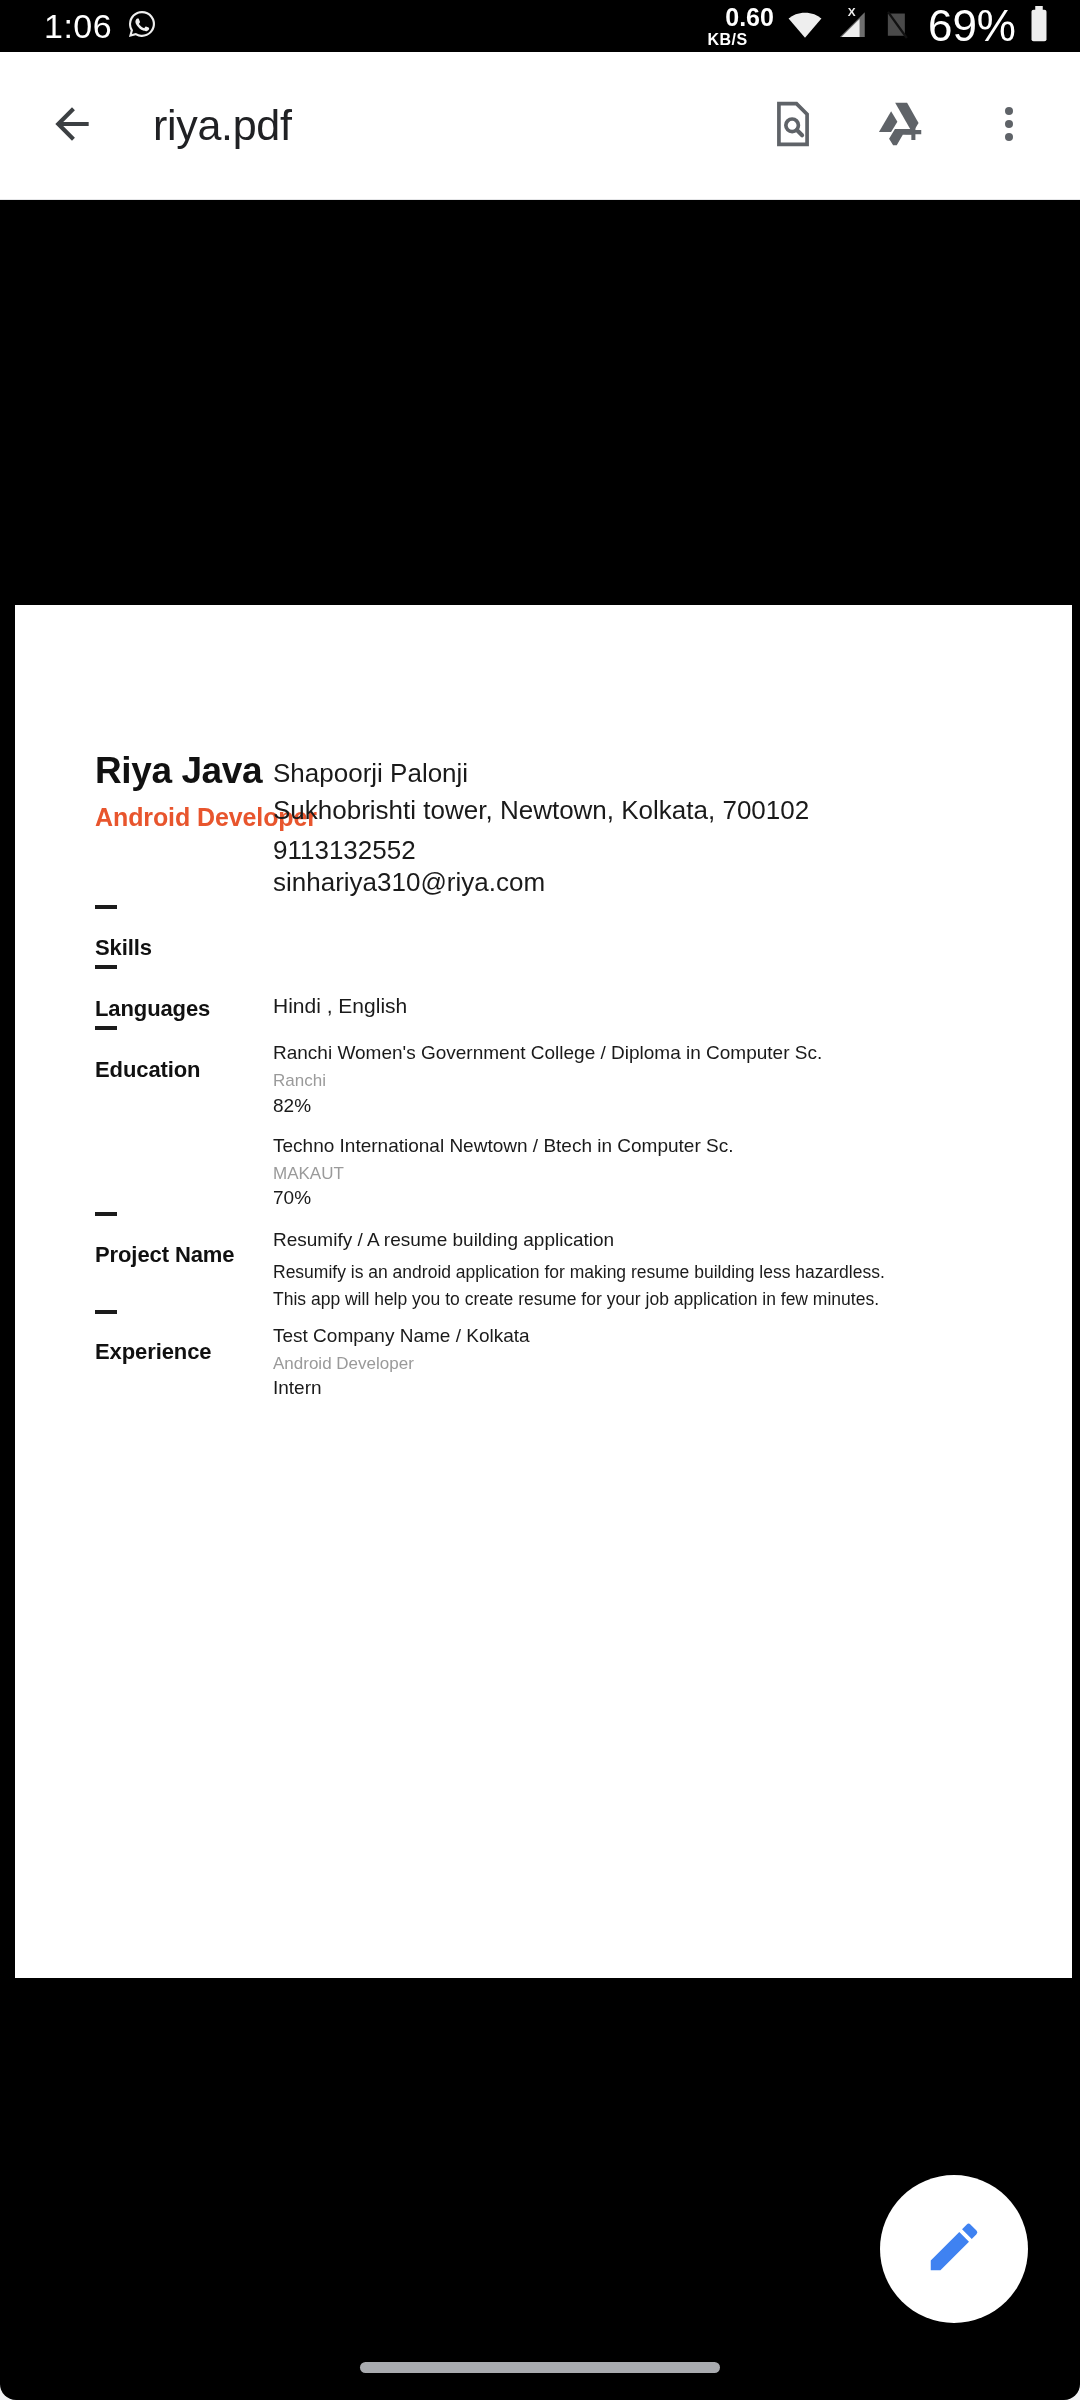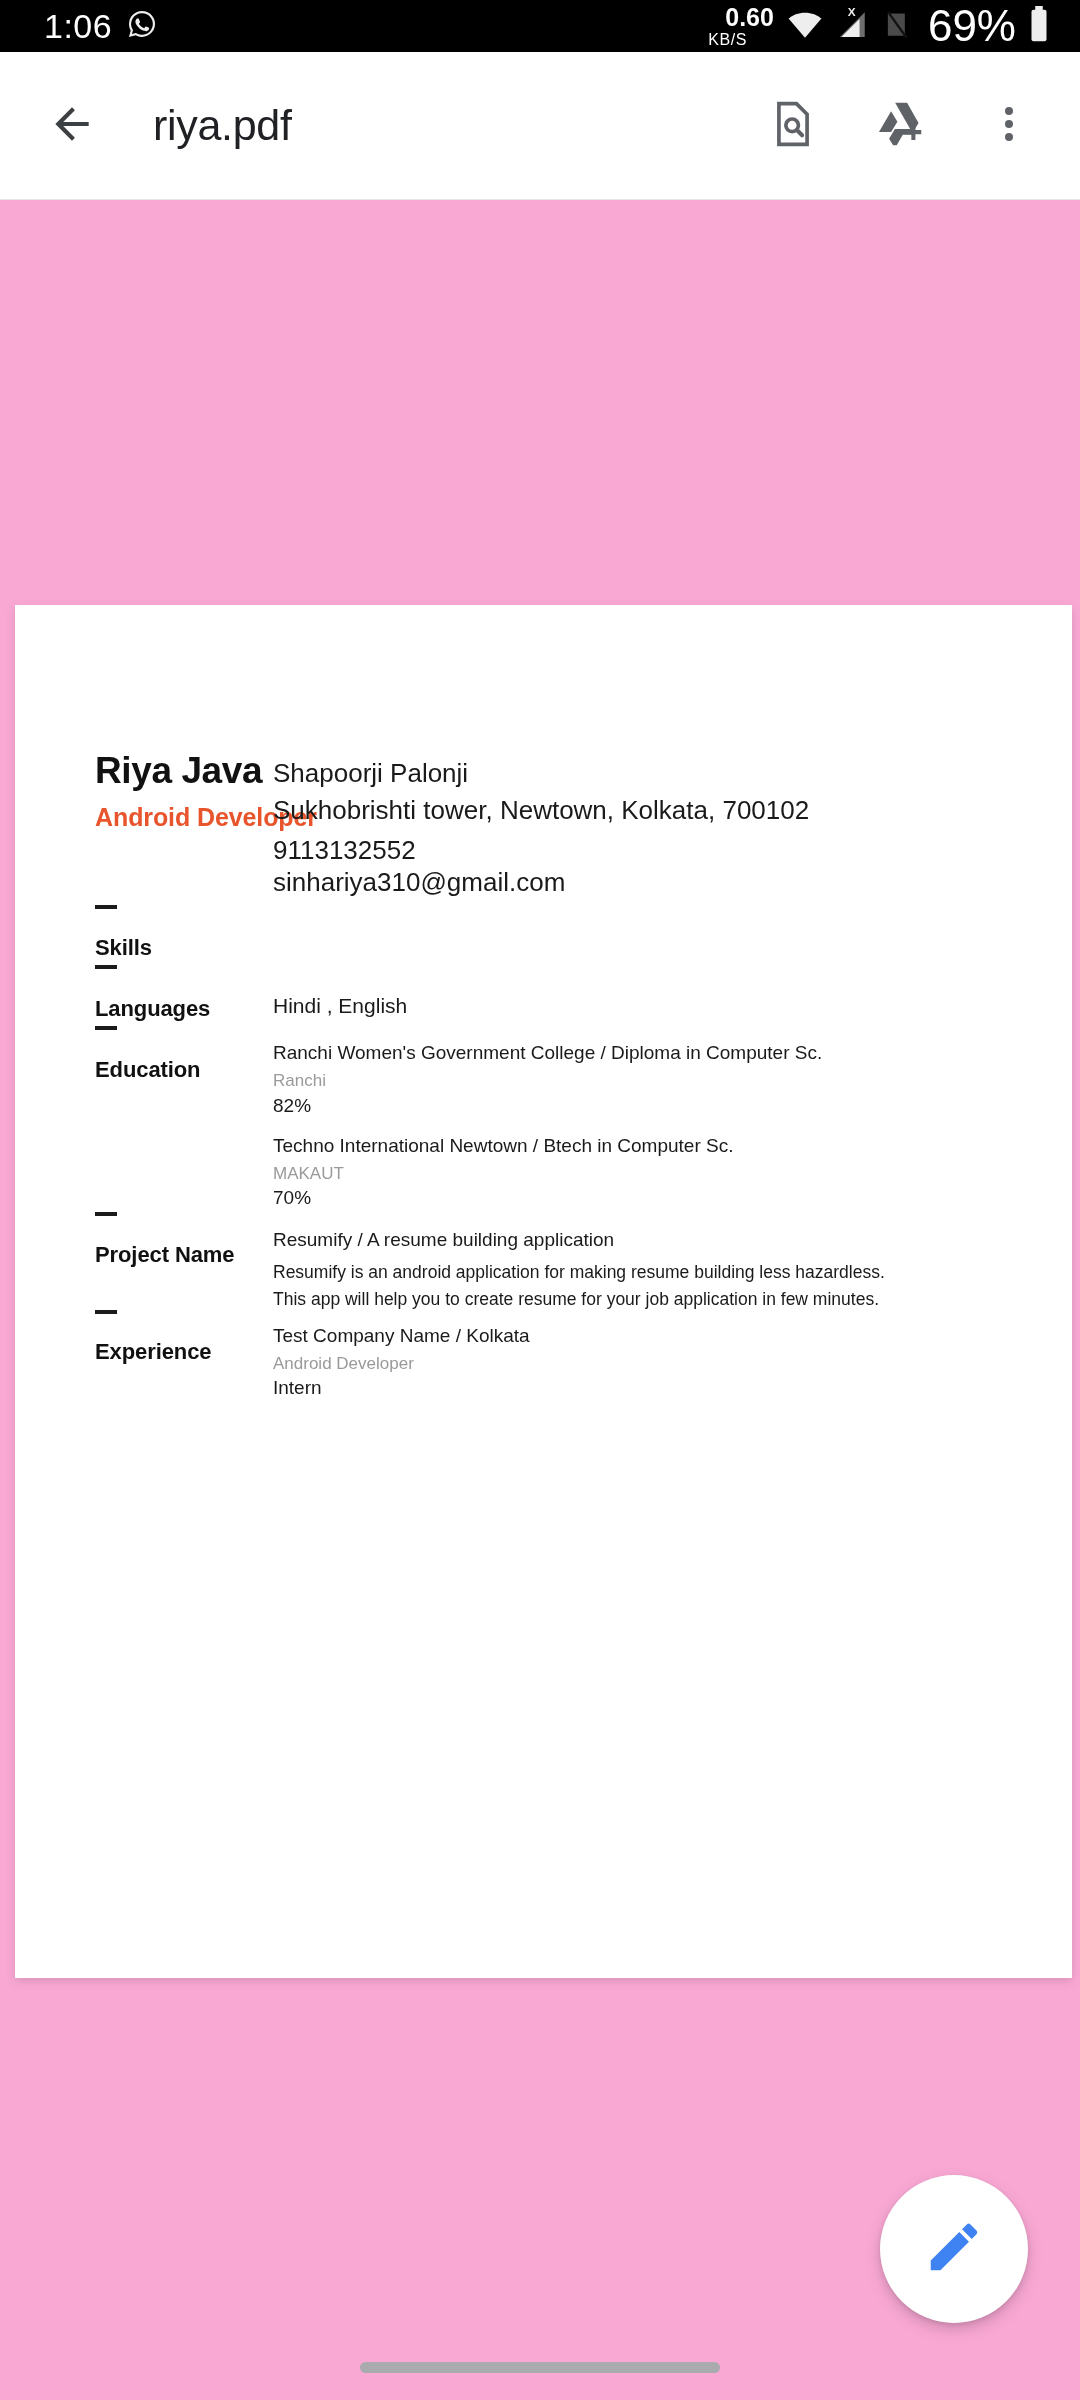--- a/index.html
+++ b/index.html
@@ -2,33 +2,33 @@
 <html><head>
 <meta charset="utf-8">
 <style>
   * { margin:0; padding:0; box-sizing:border-box; }
   html, body {
     width:1080px; height:2400px;
     background:#f1f2f4;
     font-family:"Liberation Sans", sans-serif;
     overflow:hidden;
   }
-  #root { position:relative; width:1080px; height:2400px; background:#f9a8d4; }
+  #root { position:relative; width:1080px; height:2400px; background:#000000;border-radius:16px; }
 
   
   .statusbar{
     position:absolute; left:0; top:0; width:1080px; height:52px;
     background:#000; color:#fff; display:flex; align-items:center;
   }
   .sb-left{ display:flex; align-items:center; gap:14px; padding-left:44px; }
   .sb-time{ font-size:34px; letter-spacing:.5px; font-family:"Liberation Sans", sans-serif; }
   .sb-right{ margin-left:auto; display:flex; align-items:center; gap:12px; padding-right:30px; }
   .netspeed{ display:flex; flex-direction:column; align-items:center; line-height:1; }
   .netspeed .v{ font-size:25px; font-weight:bold;margin-left:44px; }
-  .netspeed .u{ font-size:16px; font-weight:normal; letter-spacing:.5px; margin-top:2px; }
+  .netspeed .u{ font-size:16px; font-weight:bold; letter-spacing:.5px; margin-top:2px; }
   .sb-batt{ font-size:44px; margin-left:4px; }
   .icon-white{ fill:#eee; }
 
   
   .appbar{
     position:absolute; left:0; top:52px; width:1080px; height:148px;
     background:#fff; display:flex; align-items:center;
     border-bottom:1px solid #e4e5e7;
     gap:7px;
   }
@@ -180,21 +180,21 @@
     <div class="resume">
 
       <div class="abs name">Riya Java</div>
       <div class="abs role">Android Developer</div>
 
       <div class="abs contact">
         <div>Shapoorji Palonji</div>
         <div>Sukhobrishti tower, Newtown, Kolkata, 700102</div>
         <div class="tight" style="margin-top:6px;">
           <div>9113132552</div>
-          <div>sinhariya310@gmail.com</div>
+          <div>sinhariya310@riya.com</div>
         </div>
       </div>
 
       <div class="abs dash" style="top:300px;"></div>
       <div class="abs seclabel" style="top:330px;">Skills</div>
 
       <div class="abs dash" style="top:360px;"></div>
       <div class="abs seclabel" style="top:391px;">Languages</div>
       <div class="abs secval" style="top:389px;">Hindi , English</div>
 

